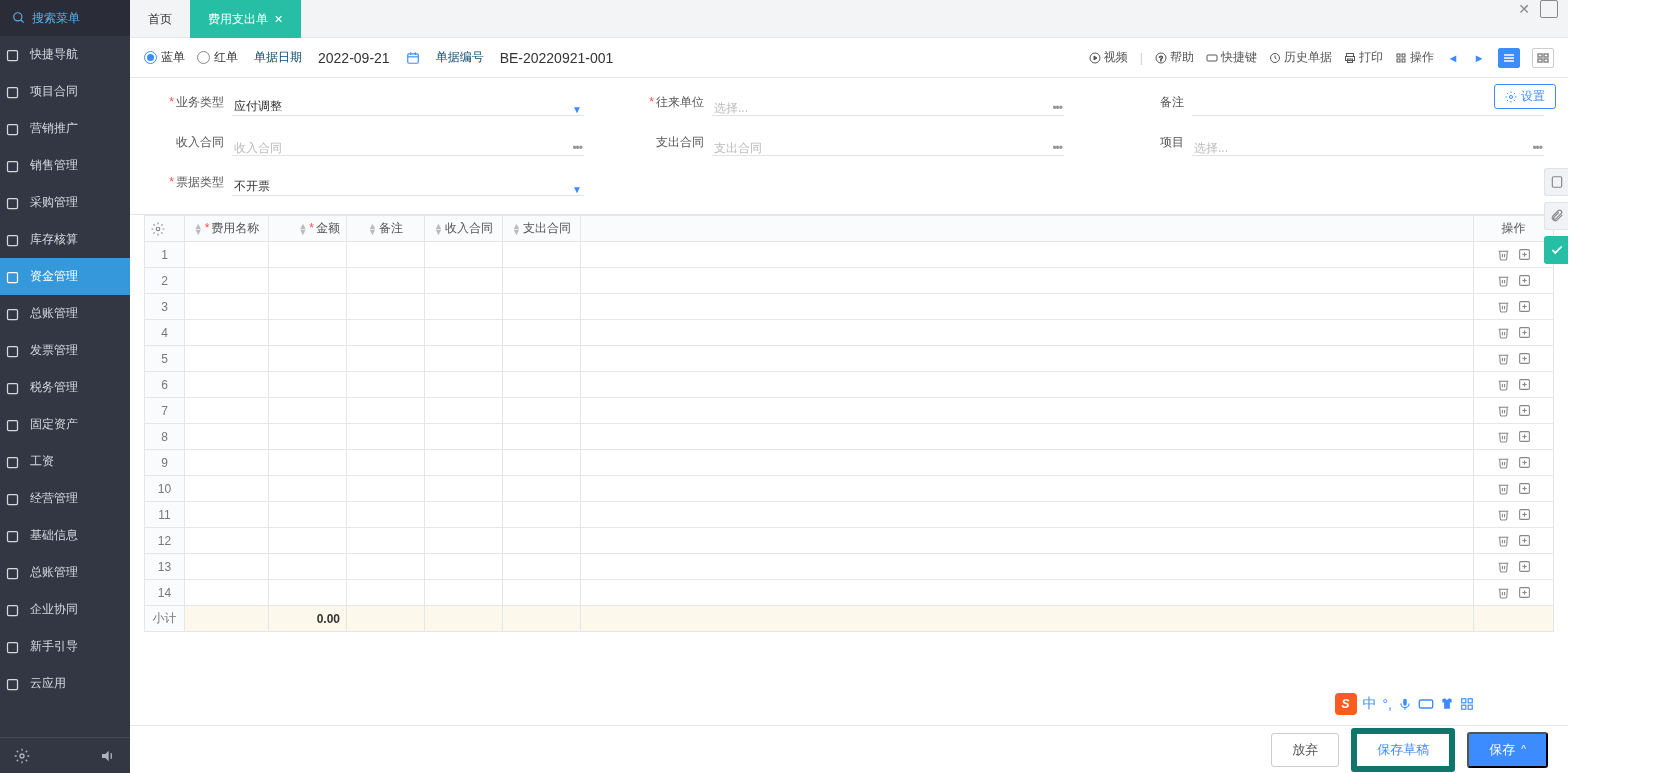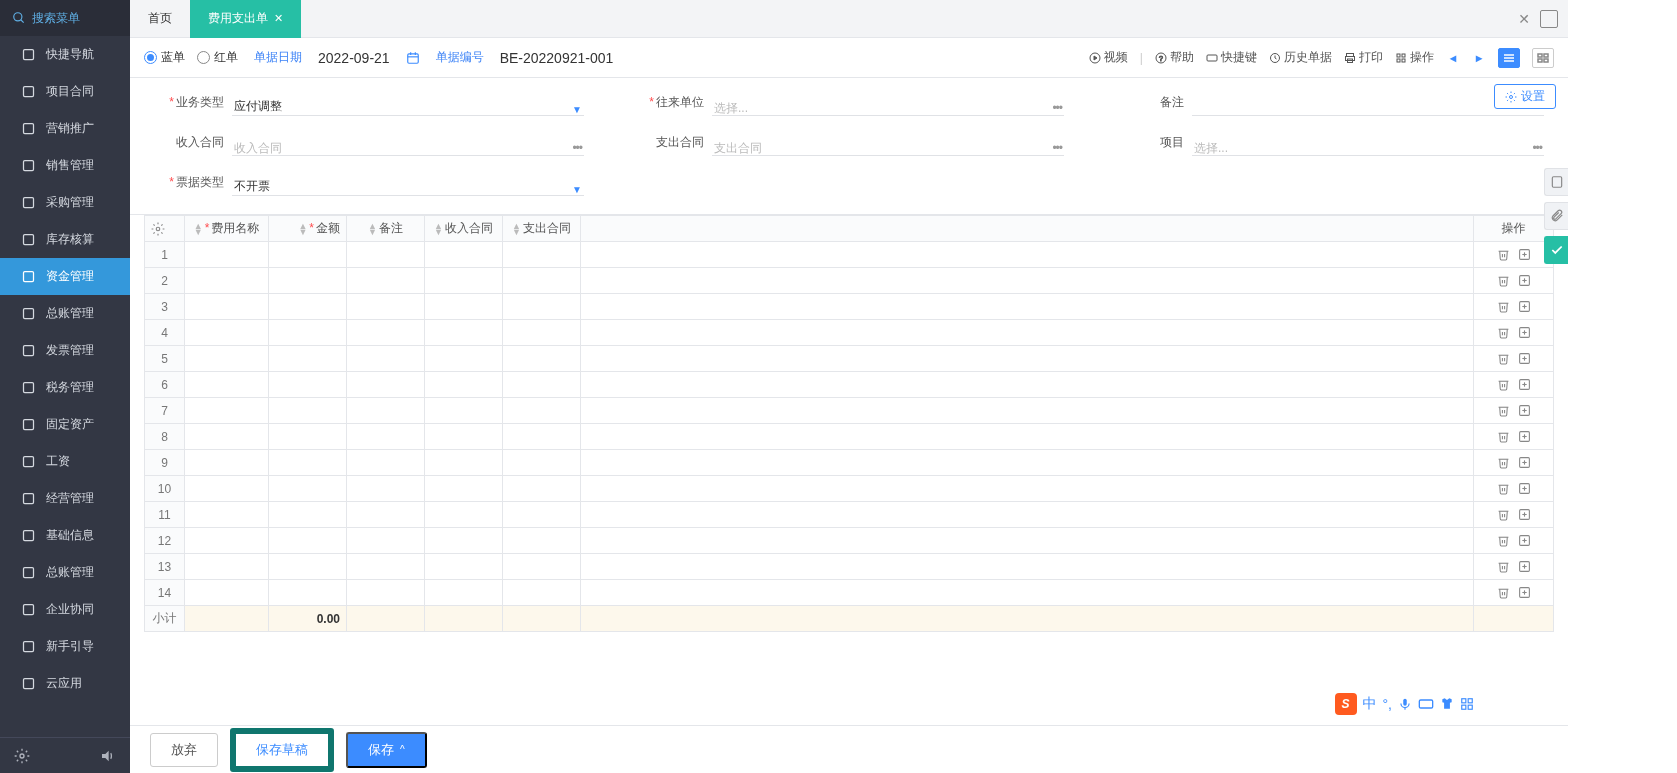--- a/index.html
+++ b/index.html
@@ -4,42 +4,42 @@
 <style>
 * { margin: 0; padding: 0; box-sizing: border-box; font-family: "Microsoft YaHei", Arial, sans-serif; }
 body { font-size: 12px; color: #333; background: #fff; overflow: hidden; }
 .app { display: flex; height: 773px; width: 1568px; }
 
 
 .sidebar { width: 130px; background: #2c3e50; background: #333744; color: #b4b8c0; display: flex; flex-direction: column; }
 .search-menu { padding: 8px 12px; background: #2a2d38; color: #3498db; display: flex; align-items: center; gap: 6px; height: 36px; }
 .search-menu span { color: #5faee3; }
 .nav-items { flex: 1; overflow-y: auto; }
-.nav-item { padding: 10px 20px; display: flex; align-items: flex-start; gap: 10px; cursor: pointer; color: #d5d9e0; }
+.nav-item { padding: 10px 4px; display: flex; align-items: flex-end; gap: 10px; cursor: pointer; color: #d5d9e0; }
 .nav-item.active { background: #3498db; color: #fff; }
 .nav-item-icon { width: 16px; height: 16px; display: inline-flex; align-items: center; justify-content: center; }
 .sidebar-footer { height: 36px; display: flex; align-items: center; justify-content: space-between; padding: 0 14px; border-top: 1px solid #44485a; }
 
 
 .main { flex: 1; display: flex; flex-direction: column; position: relative; }
 
-.tabs-bar { height: 38px; display: flex; align-items: center; background: #f3f4f6; border-bottom: 1px solid #e4e6ea; position: relative; }
+.tabs-bar { height: 38px; display: flex; align-items: flex-start; background: #f3f4f6; border-bottom: 1px solid #e4e6ea; position: relative; }
 .tab { padding: 0 18px; height: 38px; display: flex; align-items: center; gap: 6px; cursor: pointer; }
 .tab.active { background: #26bfa5; color: #fff; }
 .tab-close { font-size: 11px; }
 .tabs-right { position: absolute; right: 10px; display: flex; gap: 10px; align-items: center; }
 .expand-icon { width: 18px; height: 18px; border: 1.5px solid #888; border-radius: 2px; position: relative; }
 
 .toolbar { height: 40px; display: flex; align-items: center; padding: 0 14px; border-bottom: 1px solid #e4e6ea; gap: 16px; }
 .radio-group { display: flex; align-items: center; gap: 12px; }
 .radio-item { display: flex; align-items: center; gap: 4px; cursor: pointer; }
 .radio-circle { width: 13px; height: 13px; border: 1px solid #888; border-radius: 50%; display: inline-flex; align-items: center; justify-content: center; }
 .radio-circle.checked { border-color: #3c8cff; }
 .radio-circle.checked::after { content: ''; width: 7px; height: 7px; background: #3c8cff; border-radius: 50%; }
-.tb-label { color: #3b82f6; font-size: 12px; }
+.tb-label { color: #0c4a6e; font-size: 12px; }
 .tb-value { font-size: 14px; color: #333; }
 .tb-date { font-size: 14px; }
 .cal-icon { color: #3c8cff; }
 .toolbar-right { margin-left: auto; display: flex; align-items: center; gap: 12px; color: #555; }
 .tb-link { display: flex; align-items: center; gap: 3px; cursor: pointer; font-size: 12px; }
 .tb-sep { color: #ccc; }
 .nav-arrow { color: #3c8cff; padding: 0 4px; cursor: pointer; font-weight: bold; }
 .layout-btn { width: 22px; height: 20px; border: 1px solid #ccc; border-radius: 2px; display: inline-flex; align-items: center; justify-content: center; cursor: pointer; }
 .layout-btn.active { background: #3c8cff; border-color: #3c8cff; color: #fff; }
 
@@ -75,21 +75,21 @@
 .subtotal-amount { text-align: right; font-weight: bold; }
 
 .side-tabs { position: absolute; right: 0; top: 168px; display: flex; flex-direction: column; gap: 6px; }
 .side-tab { width: 24px; height: 28px; background: #f0f2f5; border: 1px solid #e0e2e6; border-right: none; display: flex; align-items: center; justify-content: center; color: #888; cursor: pointer; border-radius: 3px 0 0 3px; }
 .side-tab.green { background: #26bfa5; color: #fff; border-color: #26bfa5; }
 
 .ime-bar { position: absolute; bottom: 54px; right: 90px; display: flex; align-items: center; gap: 6px; background: #fff; padding: 4px; }
 .ime-logo { width: 22px; height: 22px; background: #ff5a1f; border-radius: 4px; color: #fff; display: flex; align-items: center; justify-content: center; font-weight: bold; font-style: italic; }
 .ime-icon { color: #3c8cff; font-size: 14px; }
 
-.footer { height: 48px; border-top: 1px solid #e4e6ea; display: flex; align-items: center; justify-content: flex-start; gap: 12px; padding: 0 20px; background: #fff; }
+.footer { height: 48px; border-top: 1px solid #e4e6ea; display: flex; align-items: center; justify-content: flex-end; gap: 12px; padding: 0 20px; background: #fff; }
 .btn { padding: 7px 20px; border-radius: 3px; cursor: pointer; font-size: 13px; }
 .btn-default { border: 1px solid #ccc; background: #fff; color: #555; }
 .btn-outline { border: 6px solid #0f766e; background: #fff; color: #3c8cff; }
 .btn-primary { background: #3c8cff; color: #fff; display: flex; align-items: center; gap: 6px; }
 
 svg { display: block; }
 </style>
 </head>
 <body>
 

